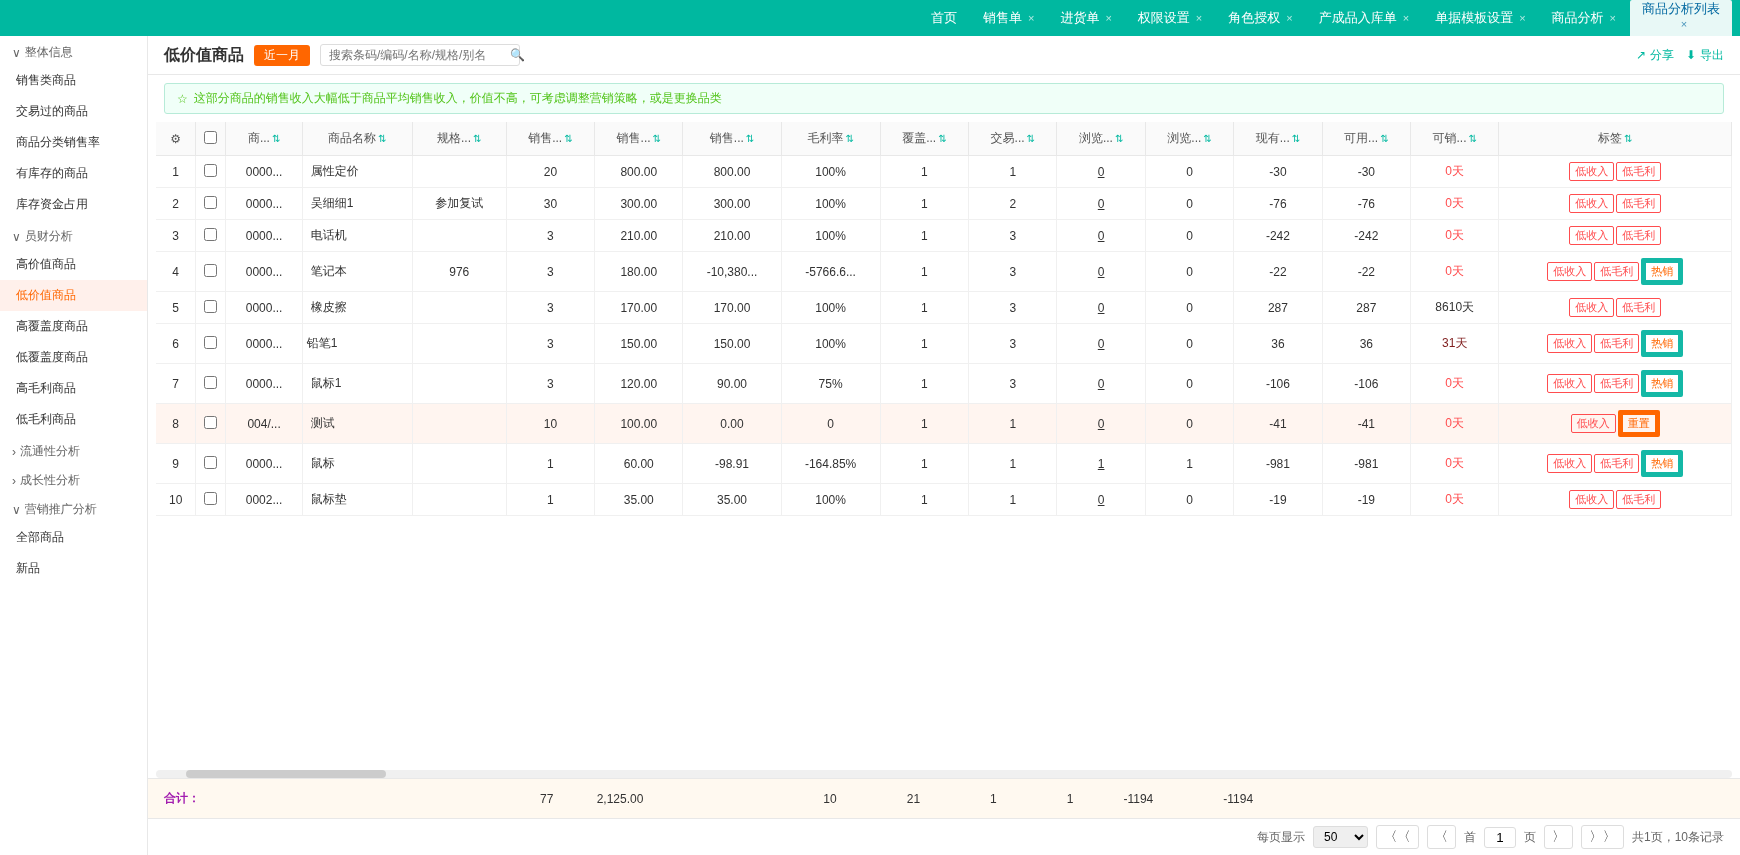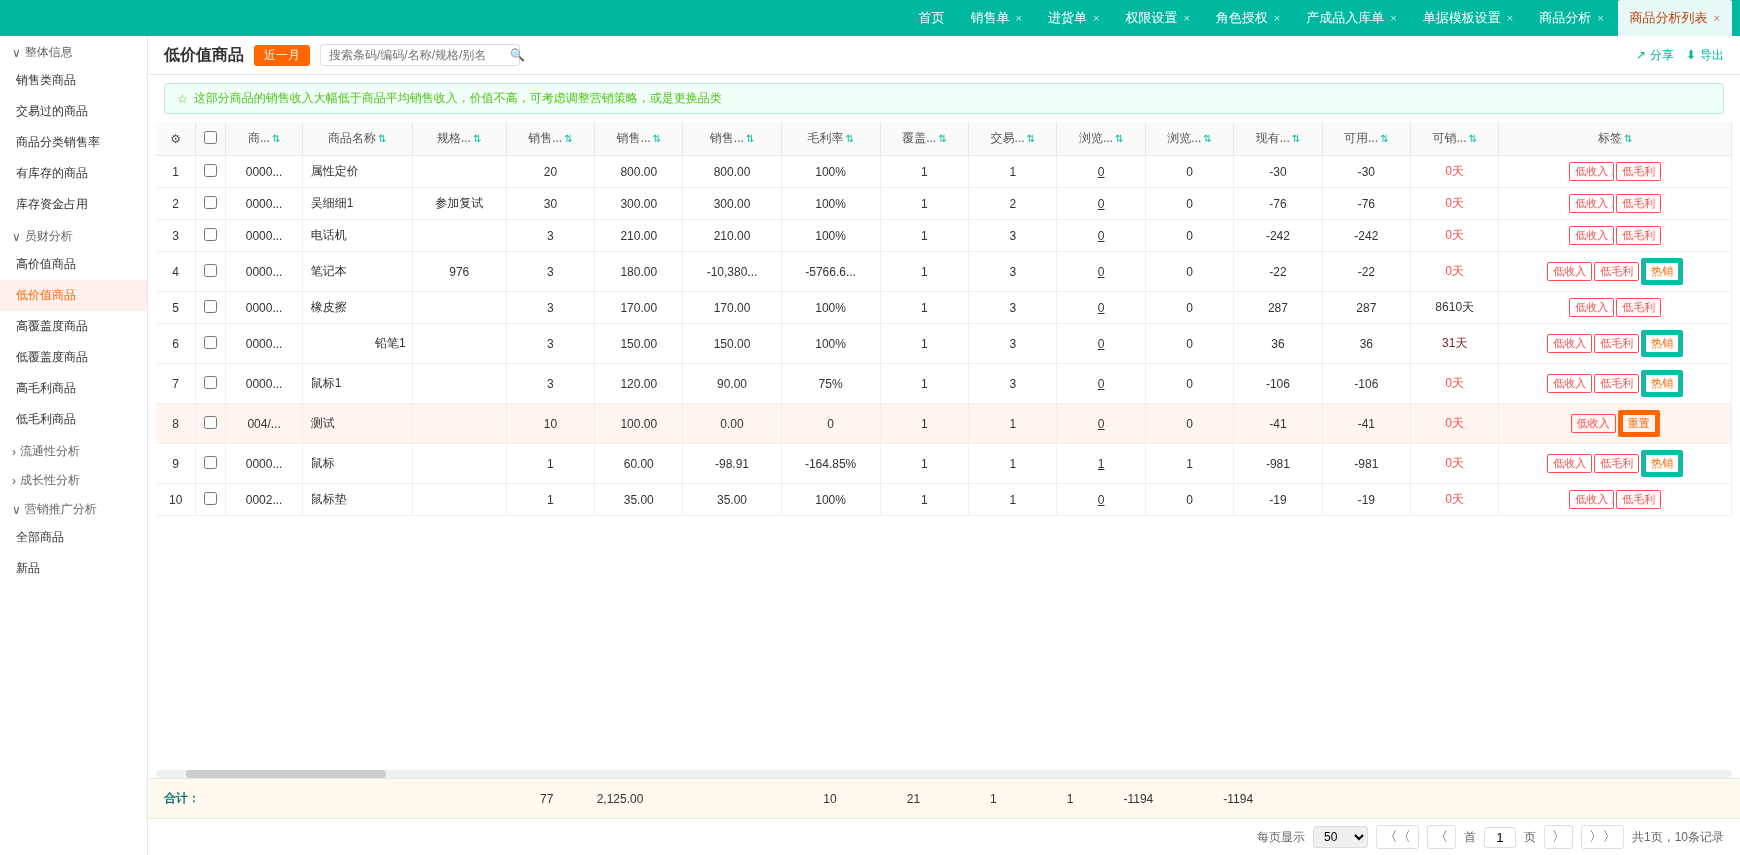--- a/index.html
+++ b/index.html
@@ -19,21 +19,21 @@
     .top-nav .nav-item {
       padding: 0 12px;
       height: 36px;
       display: flex;
       align-items: center;
       cursor: pointer;
       font-size: 13px;
       white-space: nowrap;
       color: white;
     }
-    .top-nav .nav-item.active { background: #e8f8f6; color: #c2410c; border-radius: 2px 2px 0 0; }
+    .top-nav .nav-item.active { background: #e8f8f6; color: #0369a1; border-radius: 2px 2px 0 0; flex-direction: column; }
     .top-nav .nav-item .close-x { margin-left: 6px; font-size: 11px; opacity: 0.7; }
     .nav-home { font-size: 13px; }
 
     
     .main-layout {
       display: flex;
       height: calc(855px - 36px);
     }
 
     
@@ -171,21 +171,21 @@
     .table-footer {
       background: #fff9f0;
       border-top: 1px solid #e8e8e8;
       padding: 8px 16px;
       display: flex;
       align-items: center;
       gap: 20px;
       font-size: 12px;
       min-height: 40px;
     }
-    .footer-label { color: #0f766e; font-weight: bold; text-align: center; }
+    .footer-label { color: #a21caf; font-weight: bold; text-align: center; }
     .footer-val { min-width: 60px; text-align: right; }
     
     
     .pagination {
       background: white;
       border-top: 1px solid #e8e8e8;
       display: flex;
       align-items: center;
       justify-content: flex-end;
       padding: 6px 16px;
@@ -476,21 +476,21 @@
       <td>0</td>
       <td>287</td>
       <td>287</td>
       <td style="color:#333;">8610天</td>
       <td><span class="tag tag-red">低收入</span><span class="tag tag-red">低毛利</span></td>
     </tr>
             <tr>
       <td>6</td>
       <td class="checkbox-cell"><input type="checkbox" style=""></td>
       <td>0000...</td>
-      <td style="text-align:right;padding-left:16px;">铅笔1</td>
+      <td style="text-align:left;padding-left:4px;">铅笔1</td>
       <td></td>
       <td>3</td>
       <td>150.00</td>
       <td>150.00</td>
       <td>100%</td>
       <td>1</td>
       <td>3</td>
       <td><span class="underline">0</span></td>
       <td>0</td>
       <td>36</td>

